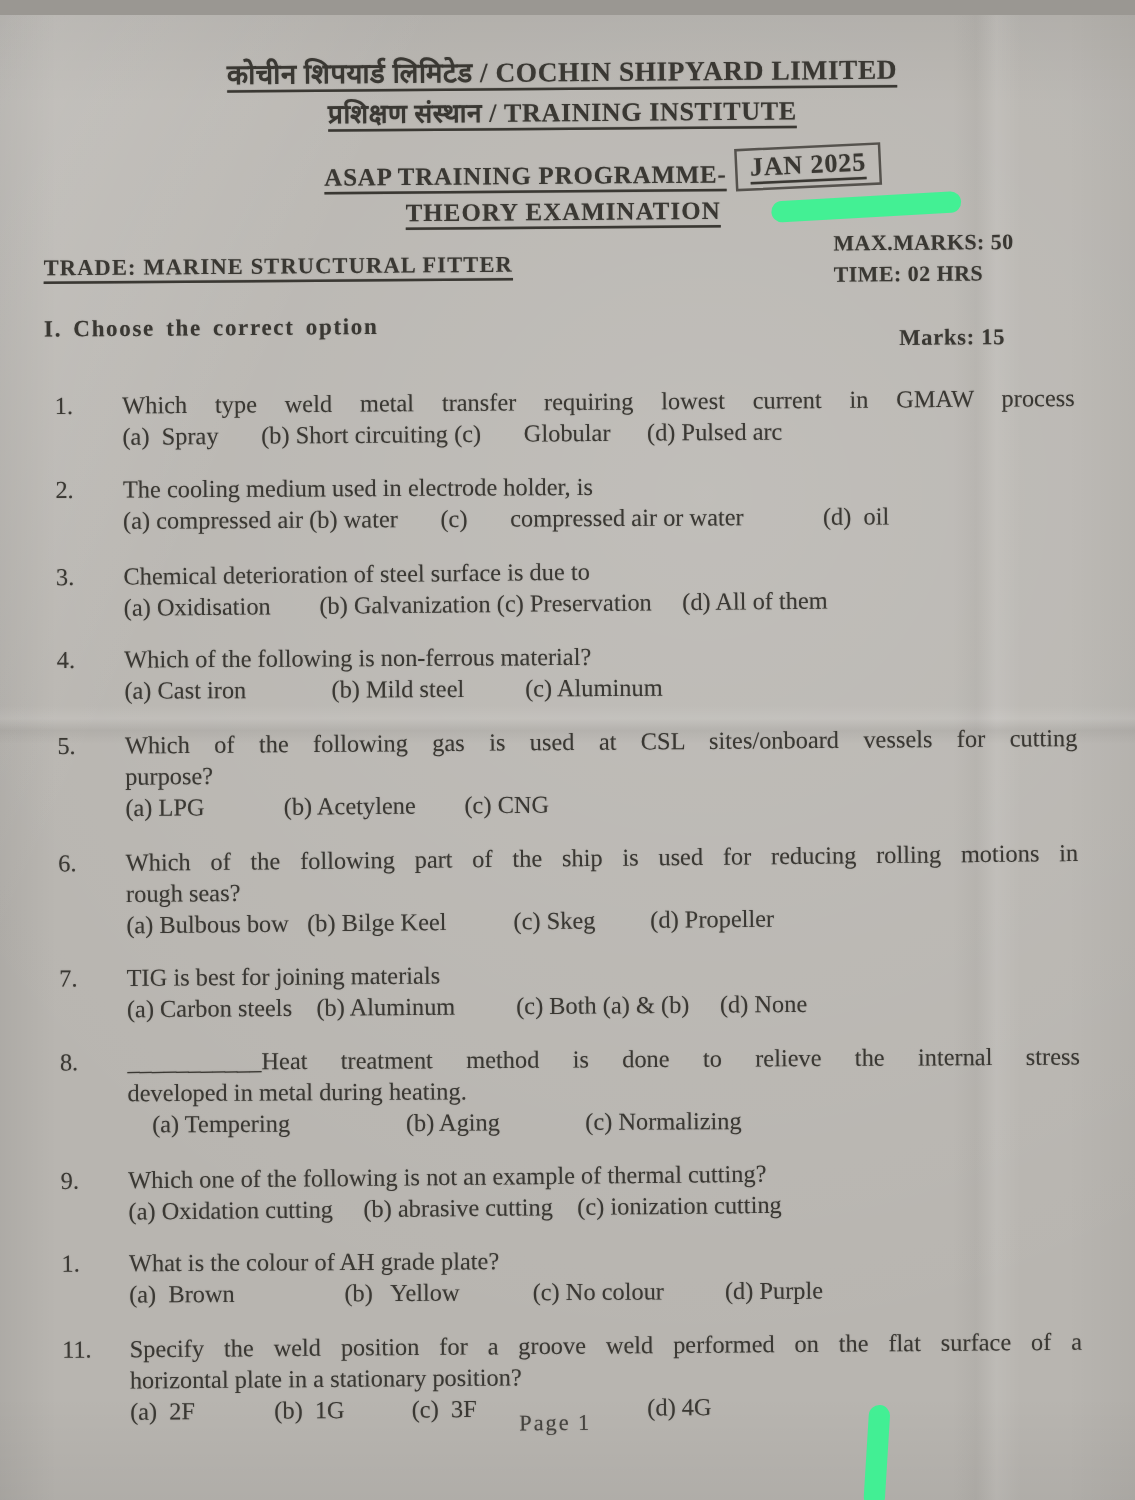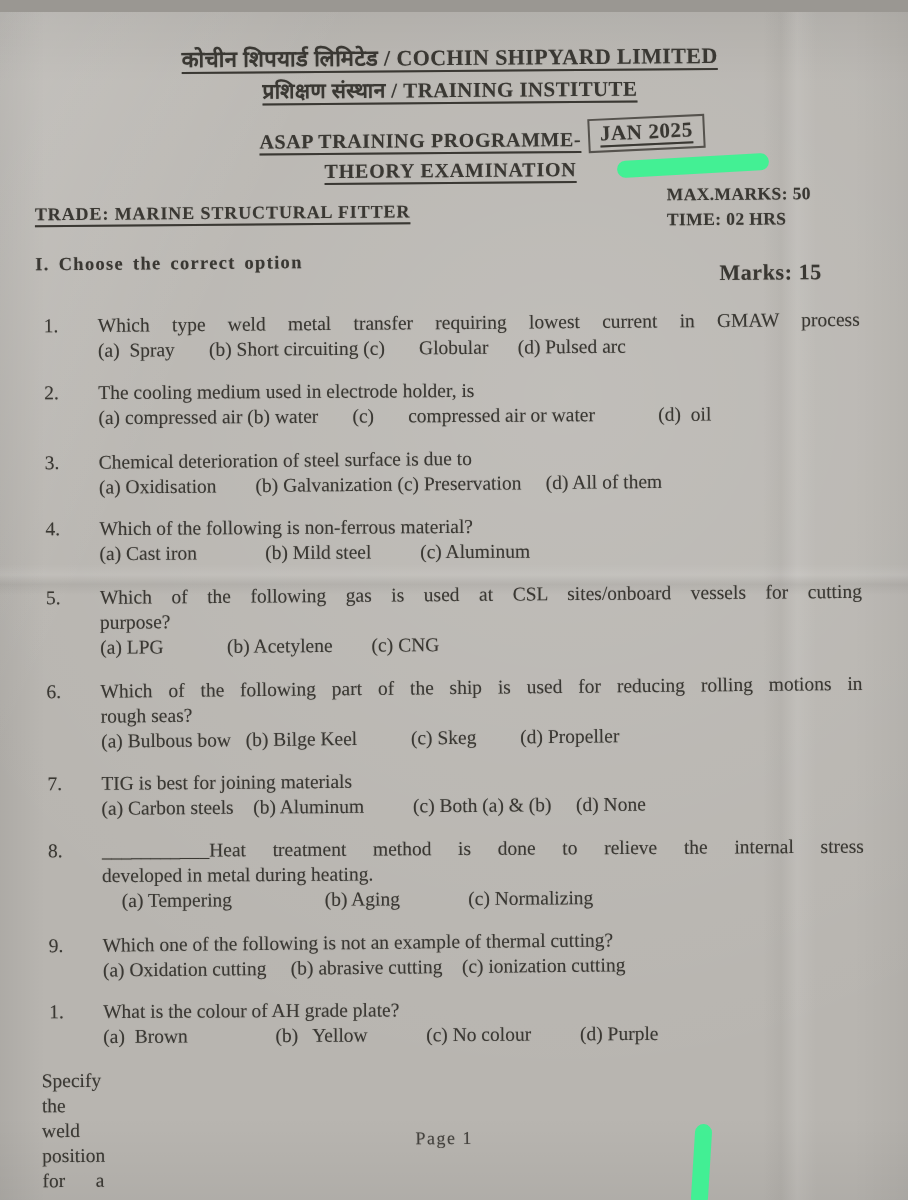--- a/index.html
+++ b/index.html
@@ -63,21 +63,21 @@
     font-size: 17.5px; font-weight: bold;
     line-height: 25px; letter-spacing: .4px;
   }
   .section-heading {
     position: absolute; left: 38px; top: 239px;
     font-size: 18.5px; font-weight: bold;
     letter-spacing: 1.3px; word-spacing: 3px;
   }
   .section-marks {
     position: absolute; left: 722px; top: 250px;
-    font-size: 22px; font-weight: bold; letter-spacing: .6px;
+    font-size: 18px; font-weight: bold; letter-spacing: .6px;
   }
   .questions {
     position: absolute; left: 38px; right: 46px; top: 298px;
   }
   .q {
     display: grid; grid-template-columns: 62px 1fr;
     margin-bottom: 18px;
     font-size: 19.5px; line-height: 25px;
   }
   .q:nth-child(2n) { transform: rotate(.12deg); }
@@ -195,20 +195,21 @@
           </div>
         </div>
         <div class="q">
           <div class="qnum">1.</div>
           <div>
             <div class="qline">What is the colour of AH grade plate?</div>
             <div class="qopts">(a)  Brown                  (b)   Yellow            (c) No colour          (d) Purple</div>
           </div>
         </div>
         <div class="q">
+          <div class="qnum">11.</div>
           <div>
             <div class="qline just">Specify the weld position for a groove weld performed on the flat surface of a</div>
             <div class="qline">horizontal plate in a stationary position?</div>
             <div class="qopts">(a)  2F             (b)  1G           (c)  3F                            (d) 4G</div>
           </div>
         </div>
       </div>
 
     <div class="page-footer">Page 1</div>
   </div>

